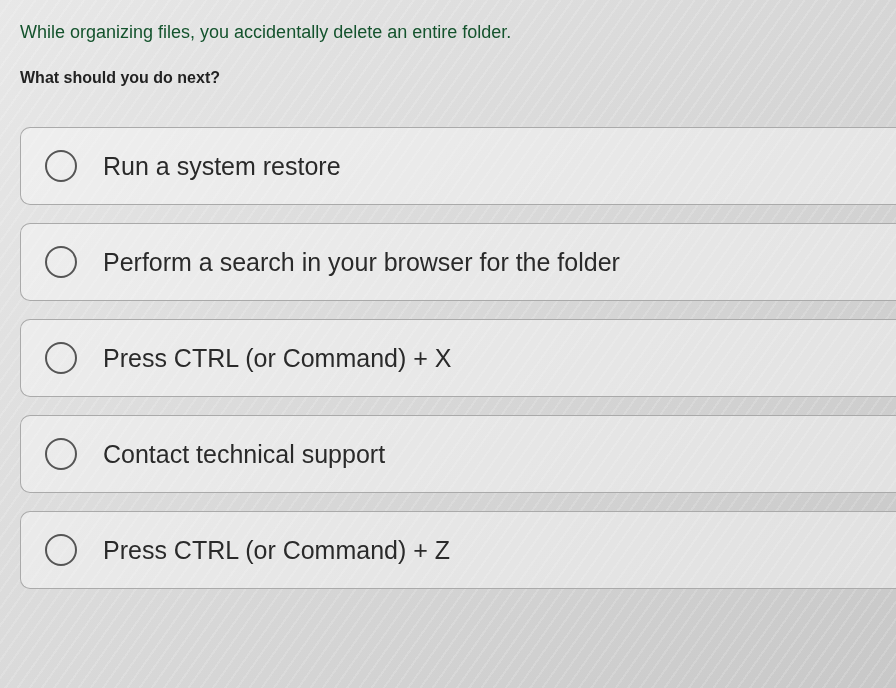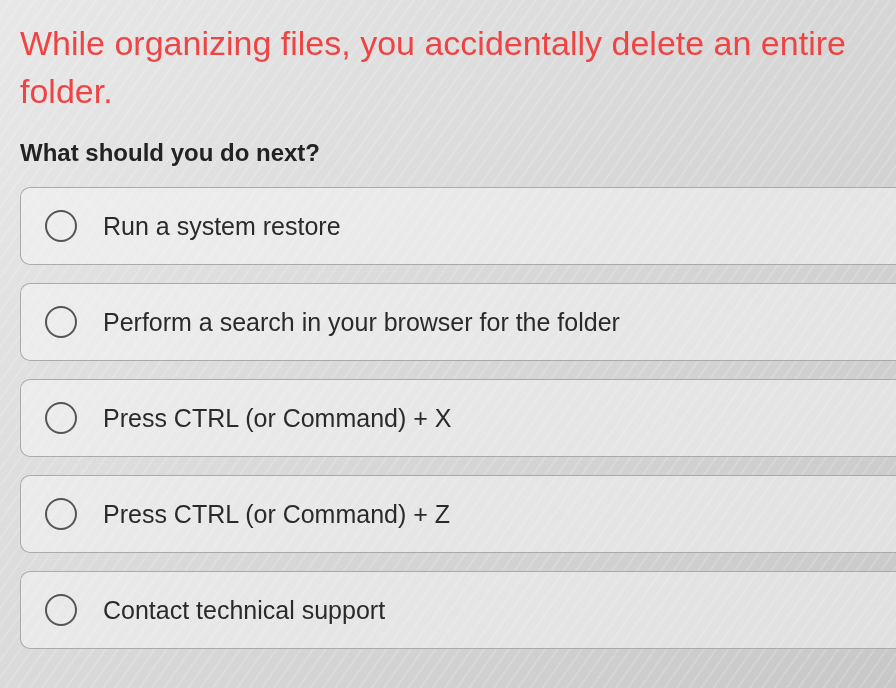--- a/index.html
+++ b/index.html
@@ -31,31 +31,31 @@
         rgba(255,255,255,0.15) 8px,
         rgba(255,255,255,0.15) 10px
       );
       pointer-events: none;
     }
     .content {
       position: relative;
       z-index: 1;
     }
     .scenario {
-      font-size: 34px;
+      font-size: 18px;
       font-weight: 400;
-      color: #ef4444;
+      color: #14532d;
       margin-bottom: 24px;
       line-height: 1.4;
     }
     .question {
-      font-size: 24px;
+      font-size: 16px;
       font-weight: 700;
       color: #222;
-      margin-bottom: 20px;
+      margin-bottom: 40px;
     }
     .options {
       display: flex;
       flex-direction: column;
       gap: 18px;
     }
     .option {
       display: flex;
       align-items: center;
       background: rgba(248, 248, 248, 0.5);
@@ -96,20 +96,20 @@
     <div class="option">
       <span class="radio"></span>
       <span class="option-label">Perform a search in your browser for the folder</span>
     </div>
     <div class="option">
       <span class="radio"></span>
       <span class="option-label">Press CTRL (or Command) + X</span>
     </div>
     <div class="option">
       <span class="radio"></span>
-      <span class="option-label">Press CTRL (or Command) + Z</span>
+      <span class="option-label">Contact technical support</span>
     </div>
     <div class="option">
       <span class="radio"></span>
-      <span class="option-label">Contact technical support</span>
+      <span class="option-label">Press CTRL (or Command) + Z</span>
     </div>
   </div>
 </div>
 
 </body></html>

